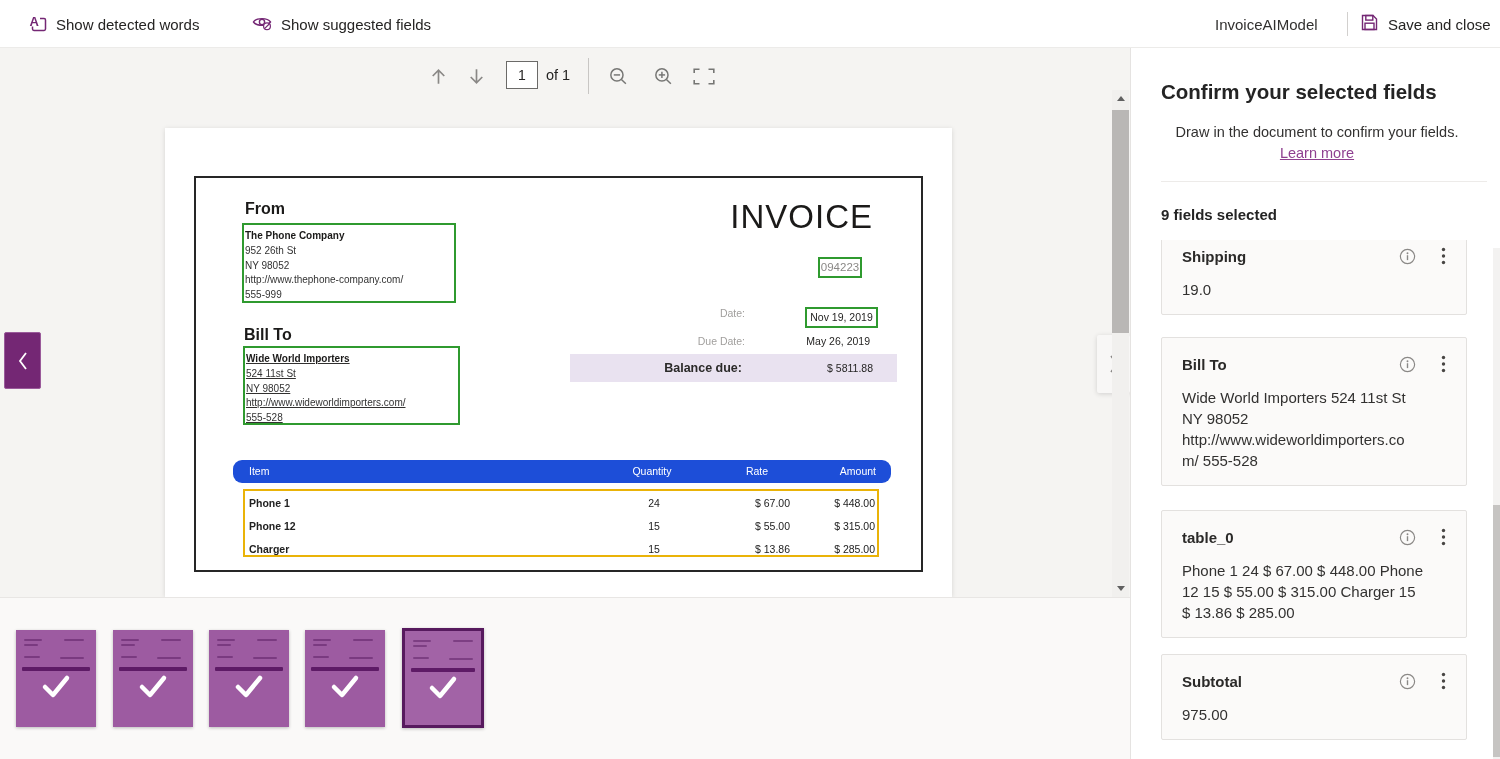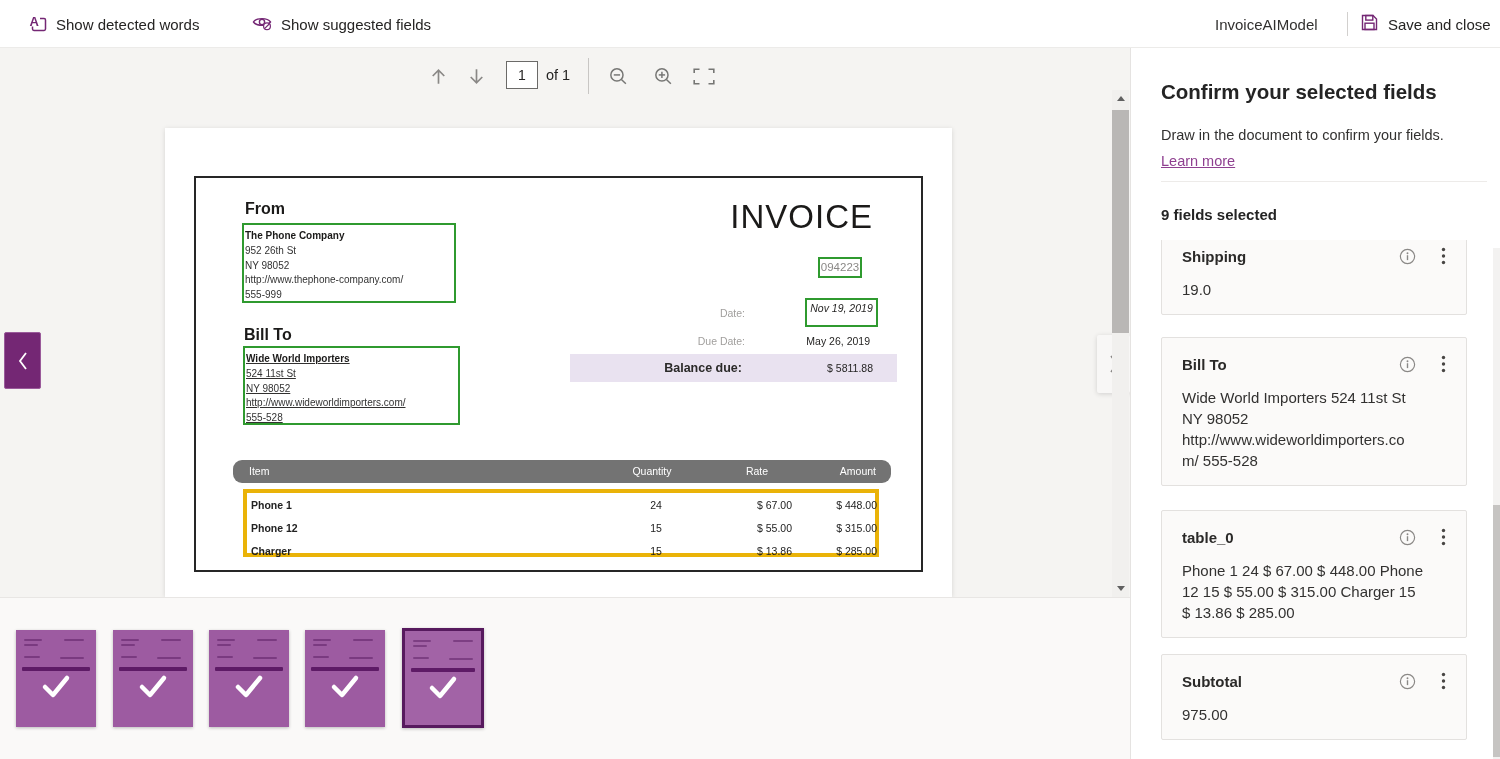--- a/index.html
+++ b/index.html
@@ -34,28 +34,28 @@
   .addr { padding:4px 1px; font-size:10px; line-height:14.8px; color:#333; }
   .addr .b { font-weight:bold; color:#1b1a19; }
   .inv-title { font-size:33px; font-weight:500; letter-spacing:1px; color:#1b1a19; text-align:right; }
   .inv-num { width:100%; text-align:center; font-size:11.5px; color:#8a8886; line-height:17px; }
   .lbl { font-size:10.5px; color:#a19f9d; text-align:right; }
   .val { font-size:10.5px; color:#201f1e; }
   .balance-bar { position:absolute; background:#e9e2f0; height:28px; }
   .balance-bar .bl { position:absolute; left:20px; top:0; width:152px; text-align:right; font-size:12.5px; font-weight:bold; color:#2b2a29; line-height:28px; }
   .balance-bar .bv { position:absolute; left:227px; top:0; width:76px; text-align:right; font-size:10.5px; color:#201f1e; line-height:28px; }
 
-  .tbl-header { position:absolute; left:68px; top:332px; width:658px; height:23px; background:#737373; border-radius:9px; color:#fff; font-size:10.5px; }
+  .tbl-header { position:absolute; left:68px; top:332px; width:658px; height:23px; background:#1d4ed8; border-radius:9px; color:#fff; font-size:10.5px; }
   .tbl-header span { position:absolute; top:0; line-height:23px; }
   .th-item { left:16px; }
   .th-qty { left:389px; width:60px; text-align:center; }
   .th-rate { left:491px; width:66px; text-align:center; }
   .th-amt { left:571px; width:72px; text-align:right; }
 
-  .tbl-rows { position:absolute; left:78px; top:361px; width:636px; height:68px; border:4px solid #eab308; }
+  .tbl-rows { position:absolute; left:78px; top:361px; width:636px; height:68px; border:2px solid #eab308; }
   .inv-row { position:relative; height:22px; margin-top:1px; }
   .inv-row span { position:absolute; top:0; line-height:22px; font-size:10.5px; color:#222; }
   .c-item { left:4px; font-weight:bold; color:#1b1a19; }
   .c-qty { left:379px; width:60px; text-align:center; }
   .c-rate { left:479px; width:66px; text-align:right; }
   .c-amt { left:558px; width:72px; text-align:right; }
 
   
   .nav-left { position:absolute; left:4px; top:284px; width:37px; height:57px; background:#742774; border:1px solid #9a5a9a; border-radius:2px; display:flex; align-items:center; justify-content:center; cursor:pointer; }
   .nav-right { position:absolute; left:1097px; top:287px; width:33px; height:58px; background:#f8f7f6; border:none; border-radius:2px; box-shadow:0 1px 5px rgba(0,0,0,0.15); display:flex; align-items:center; justify-content:center; cursor:pointer; }
@@ -72,21 +72,21 @@
   .thumbs { position:absolute; left:0; top:597px; width:1130px; height:162px; background:#faf9f8; border-top:1px solid #e8e6e4; }
   .thumb { position:absolute; top:32px; width:80px; height:97px; background:#9d5ba1; box-shadow:0 1px 3px rgba(0,0,0,0.25); cursor:pointer; }
   .thumb.selected { top:30px; width:82px; height:100px; border:3px solid #571a5e; background:#a263a6; }
   .t-bar { position:absolute; background:rgba(70,10,80,0.40); height:2px; border-radius:1px; }
   .t-dark { position:absolute; left:6px; right:6px; top:37px; height:4px; background:#5e1b66; border-radius:1px; }
   .t-check { position:absolute; left:50%; top:44px; transform:translateX(-50%); }
 
   
   .panel { position:absolute; left:1130px; top:48px; width:370px; height:711px; background:#fff; border-left:1px solid #e5e3e1; }
   .panel-title { position:absolute; left:30px; top:32px; font-size:20.5px; font-weight:bold; color:#242424; }
-  .panel-desc { position:absolute; left:30px; top:74px; width:312px; font-size:14.5px; line-height:26px; color:#323130; }
+  .panel-desc { position:absolute; left:30px; top:74px; width:312px; font-size:14.5px; line-height:21px; color:#323130;text-align:center; }
   .panel-desc a { color:#8f4090; text-decoration:underline; cursor:pointer; }
   .panel-hr { position:absolute; left:30px; top:133px; width:326px; border-top:1px solid #edebe9; }
   .fields-count { position:absolute; left:30px; top:158px; font-size:15px; font-weight:bold; color:#242424; }
 
   .cards-clip { position:absolute; left:18px; top:192px; width:344px; height:519px; overflow:hidden; }
   .card { position:absolute; left:12px; width:306px; background:#fbfaf9; border:1px solid #e3e1df; border-radius:2px; padding:18px 20px 14px 20px; cursor:pointer; }
   .card-name { font-size:15px; font-weight:bold; color:#2b2a29; }
   .card-value { margin-top:14px; font-size:15px; line-height:21px; color:#323130; white-space:pre-line; word-wrap:break-word; }
   .card-ico { position:absolute; top:15px; background:none; border:none; cursor:pointer; display:flex; align-items:center; justify-content:center; width:22px; height:22px; }
   .ico-info { right:48px; }
@@ -186,21 +186,21 @@
           <div>555-999</div>
         </div>
       </div>
 
       <div class="inv-abs inv-title" style="left:475px; top:70px; width:233px;">INVOICE</div>
       <div class="gbox" style="left:653px; top:129px; width:44px; height:21px;">
         <div class="inv-num">094223</div>
       </div>
 
       <div class="inv-abs lbl" style="left:435px; top:179px; width:145px;">Date:</div>
-      <div class="gbox" style="left:640px; top:170px; width:73px; height:29px;font-style:italic;">
+      <div class="gbox" style="left:640px; top:179px; width:73px; height:21px;">
         <div class="val" style="text-align:center; line-height:17px;">Nov 19, 2019</div>
       </div>
 
       <div class="inv-abs lbl" style="left:435px; top:207px; width:145px;">Due Date:</div>
       <div class="inv-abs val" style="left:615px; top:207px; width:90px; text-align:right;">May 26, 2019</div>
 
       <div class="balance-bar" style="left:405px; top:226px; width:327px;">
         <span class="bl">Balance due:</span>
         <span class="bv">$ 5811.88</span>
       </div>

